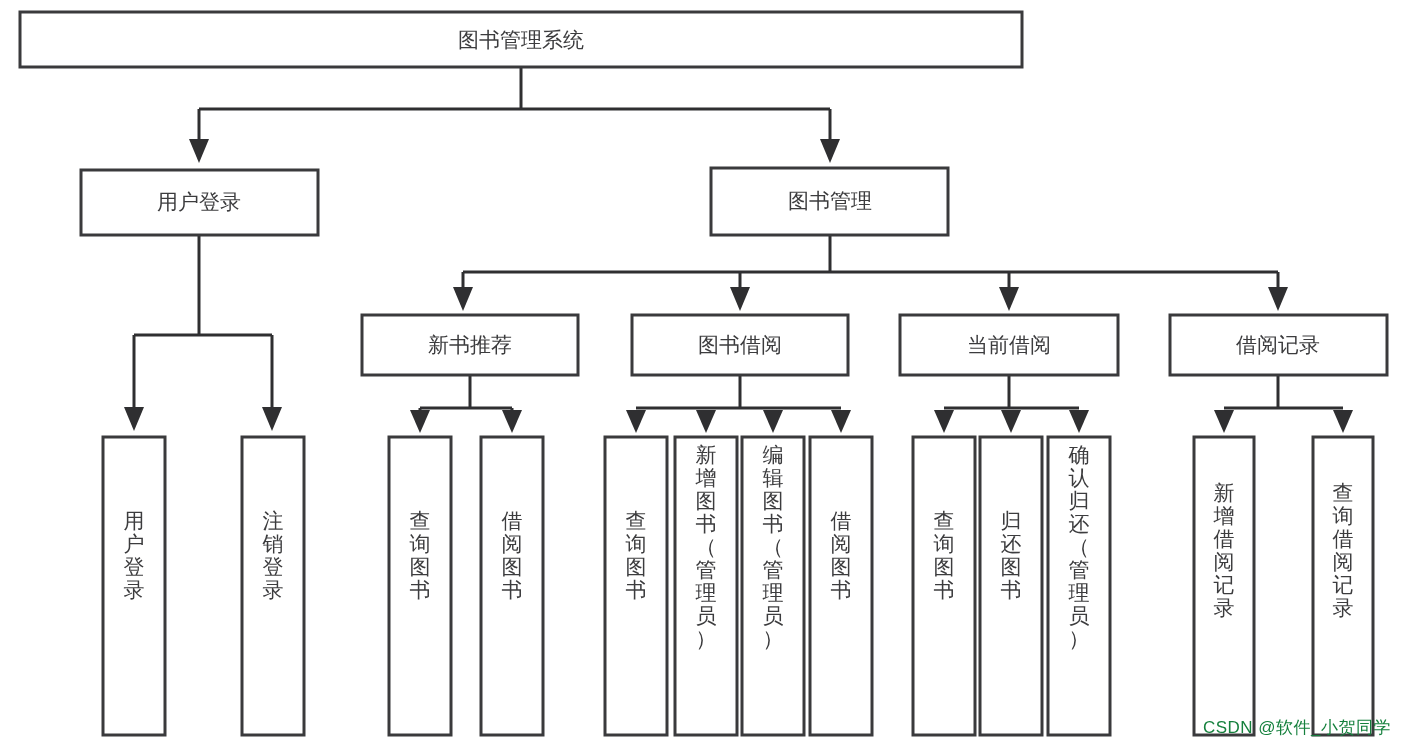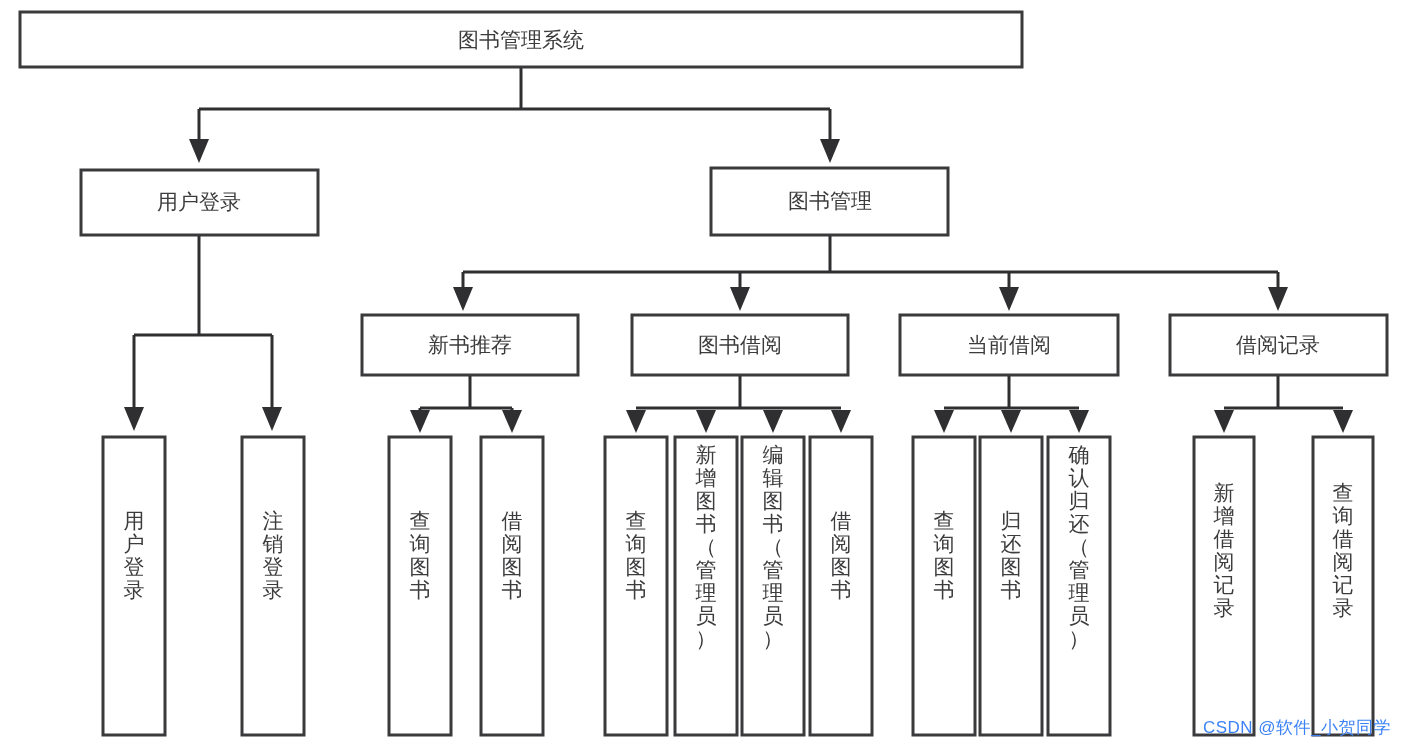--- a/index.html
+++ b/index.html
@@ -56,21 +56,21 @@
     font-family: "Liberation Sans", "DejaVu Sans", sans-serif;
     font-size: 21px;
     text-anchor: middle;
   }
   .watermark {
     position: absolute;
     right: 14px;
     bottom: 8px;
     font-family: "Liberation Sans", "DejaVu Sans", sans-serif;
     font-size: 17px;
-    color: #3b82f6;
+    color: #15803d;
     letter-spacing: 0.5px;
     white-space: nowrap;
     user-select: none;
   }
 </style>
 </head>
 <body>
 
 <div id="diagram-root">
 

